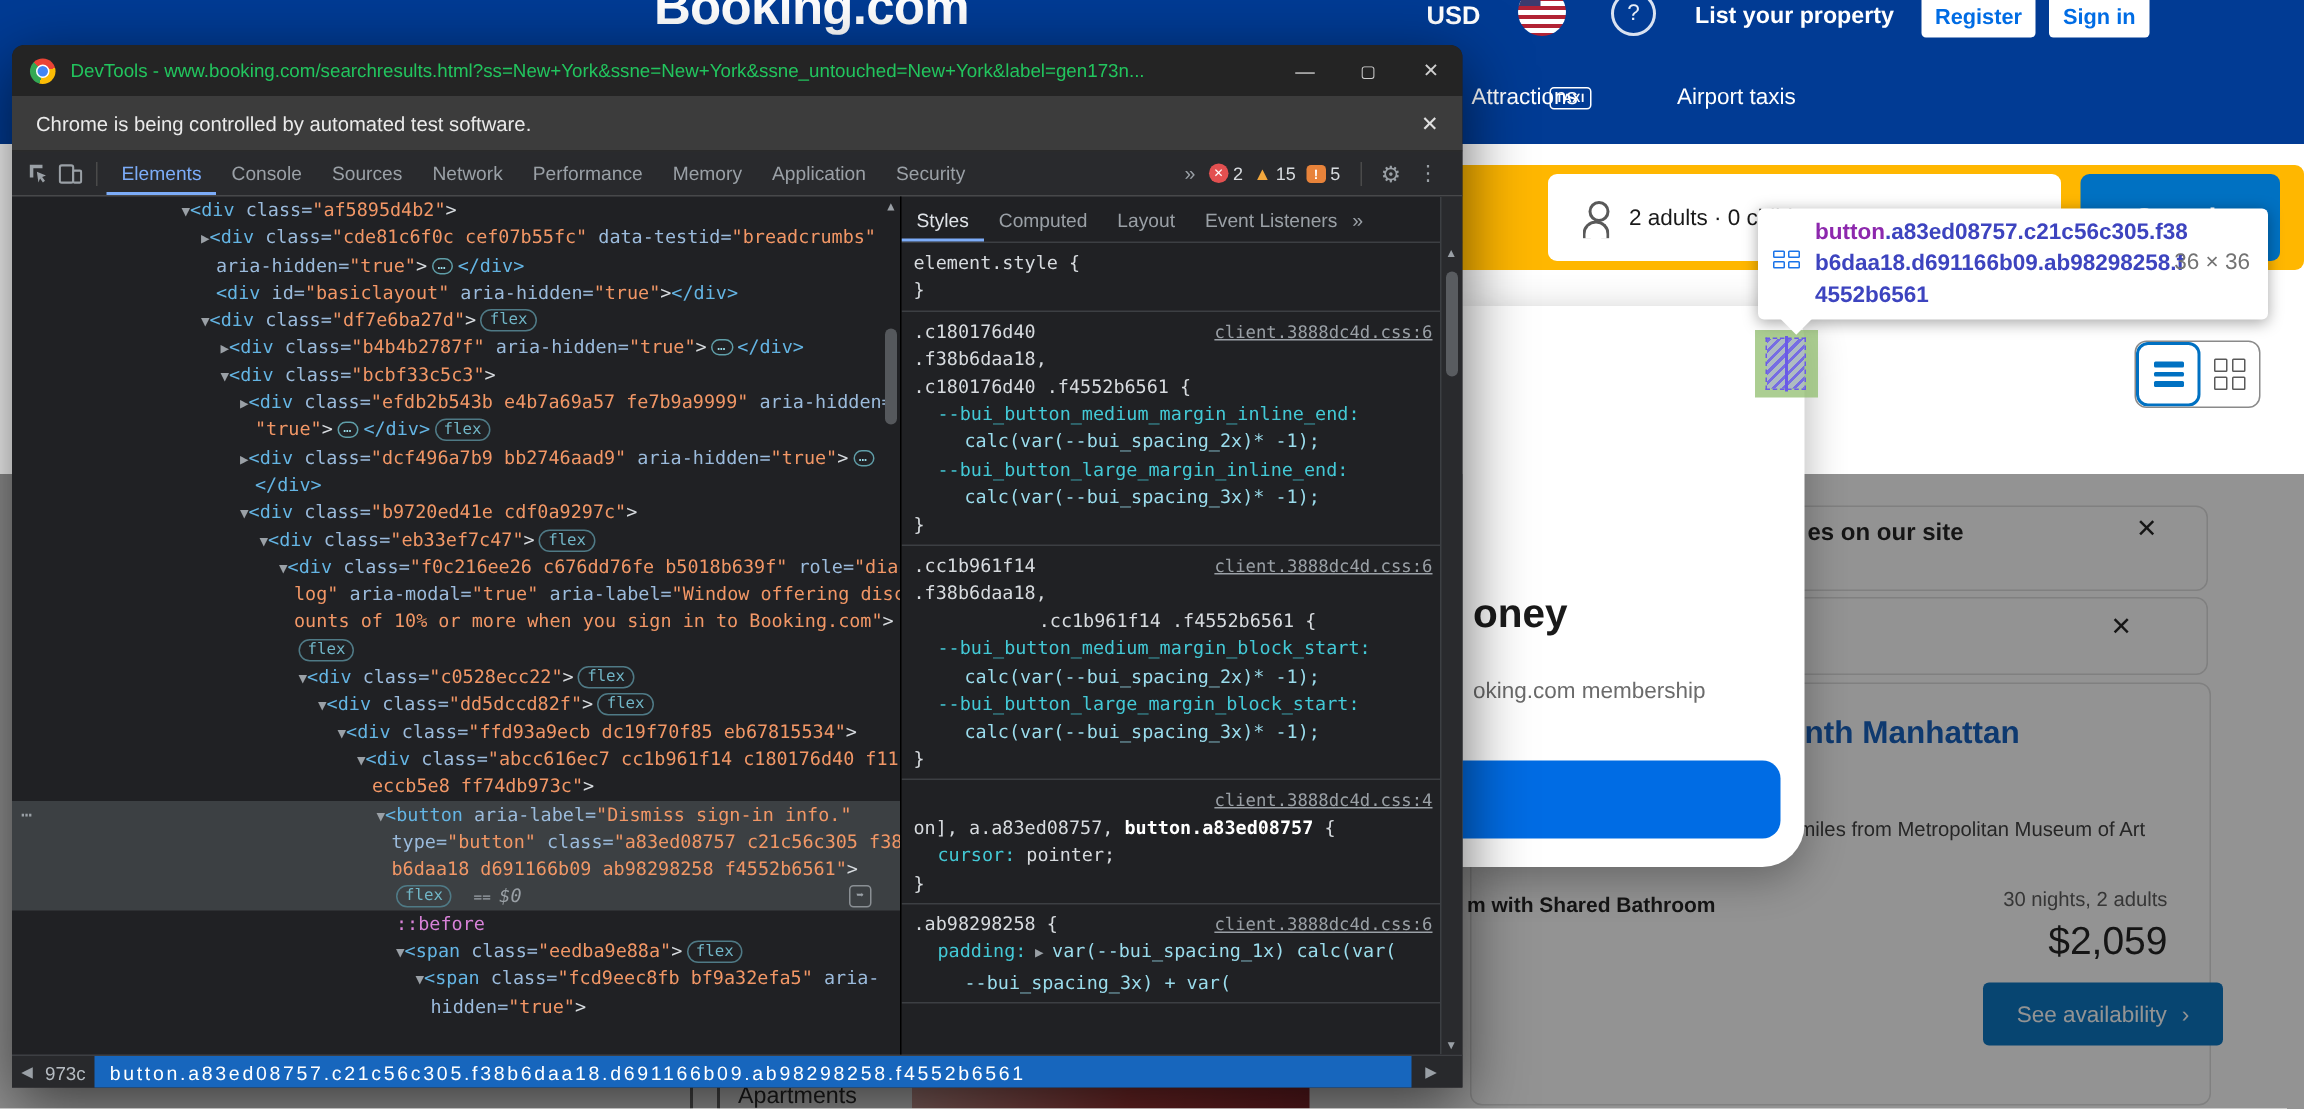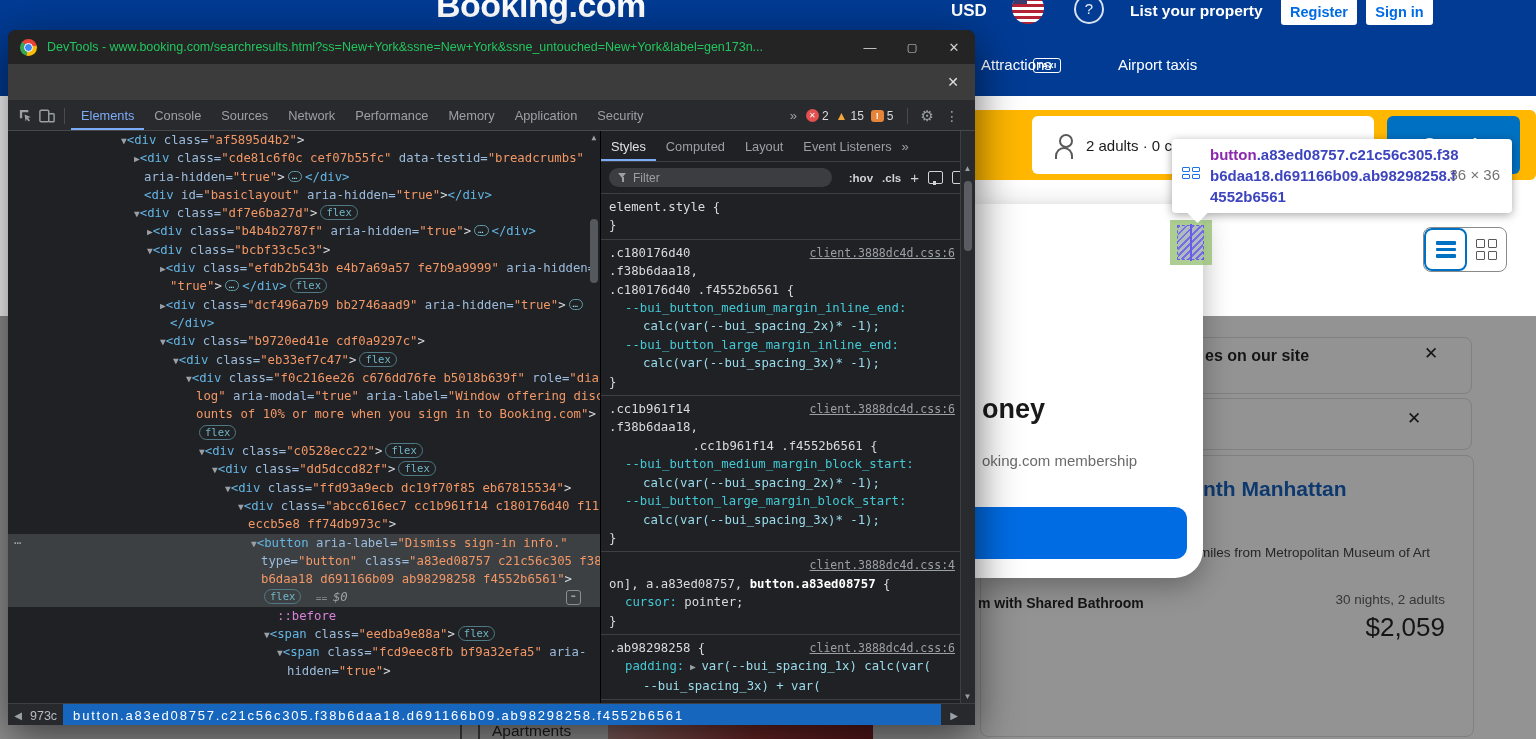--- a/index.html
+++ b/index.html
@@ -105,21 +105,21 @@
   .kebab{color:#9aa0a6;font-size:14px;padding:0 4px;}
   .dt-main{display:flex;height:572px;}
   .tree-pane{width:592px;position:relative;overflow:hidden;font-family:"DejaVu Sans Mono",monospace;font-size:12.3px;}
   .tline{position:relative;height:18.3px;line-height:18.3px;white-space:pre;color:#d7dbdf;}
   .tline.sel{background:#3c4043;}
   .tk-g{color:#9aa0a6;font-size:9.5px;}
   .tk-t{color:#64b5e4;}
   .tk-a{color:#9bbbdc;text-align:center;}
   .tk-v{color:#f29766;}
   .tk-w{color:#d7dbdf;}
-  .tk-p{color:#d882d8;margin-left:13px;}
+  .tk-p{color:#d882d8;}
   .tk-m{color:#9aa0a6;font-style:italic;}
   .tk-b{display:inline-block;border:1px solid #4f7a86;border-radius:8px;padding:0 5px;margin:0 3px;
         font-size:10.5px;line-height:13px;color:#71b6c7;vertical-align:1px;}
   .tk-d{display:inline-block;border:1px solid #5f9ea8;border-radius:8px;padding:0 3px;margin:0 3px;
         font-size:9px;line-height:9px;color:#9adbe8;vertical-align:2px;letter-spacing:1px;}
   .sel-mark{position:absolute;left:6px;top:0;color:#9aa0a6;letter-spacing:1px;}
   .sel-ico{position:absolute;left:558px;top:2px;width:13px;height:13px;border:1px solid #8a8f94;border-radius:3px;
            color:#9aa0a6;font-size:8px;line-height:12px;text-align:center;}
   .tree-sb{position:absolute;right:0;top:0;width:12px;height:100%;}
   .tree-sb .arr{position:absolute;top:2px;left:0;width:12px;text-align:center;color:#9aa0a6;font-size:8px;}
@@ -208,20 +208,24 @@
 
   <div class="card" style="left:980px;top:398px;width:490px;height:50px;"></div>
   <div class="dim-text" style="left:1407px;top:408px;font-size:17px;color:#1a1a1a;">✕</div>
 
   <div class="card" style="left:980px;top:455px;width:492px;height:280px;"></div>
   <div class="dim-text" style="left:1203px;top:477px;font-size:21px;font-weight:bold;color:#0d5bbd;">nth Manhattan</div>
   <div class="dim-text" style="left:1199px;top:545px;font-size:13.5px;color:#3a3a3a;">miles from Metropolitan Museum of Art</div>
   <div class="dim-text" style="left:978px;top:595px;font-size:14px;font-weight:bold;color:#1a1a1a;">m with Shared Bathroom</div>
   <div class="dim-text" style="left:1200px;top:592px;width:245px;text-align:right;font-size:13.5px;color:#565656;">30 nights, 2 adults</div>
   <div class="dim-text bk-price" style="left:1200px;top:612px;width:245px;text-align:right;">$2,059</div>
+  <div class="bk-cta">
+    <span>See availability</span>
+    <span>›</span>
+  </div>
 
   <div class="apt-check"></div>
   <div class="apt-label">Apartments</div>
   <div class="apt-count">25</div>
   <div class="strip-img"></div>
 
   <div class="scrim"></div>
 
   <div class="bk-popup">
     <div class="bk-popup-head">oney</div>
@@ -247,20 +251,21 @@
 
   <div class="dt">
     <div class="dt-title">
       <span class="chrome-logo"></span>
       <span class="dt-title-text">DevTools - www.booking.com/searchresults.html?ss=New+York&amp;ssne=New+York&amp;ssne_untouched=New+York&amp;label=gen173n...</span>
       <span class="wbtn">—</span>
       <span class="wbtn max">▢</span>
       <span class="wbtn">✕</span>
     </div>
     <div class="dt-infobar">
+      <span>Chrome is being controlled by automated test software.</span>
       <span class="x">✕</span>
     </div>
     <div class="dt-toolbar">
       <span class="ticon">
         <svg width="15" height="15" viewBox="0 0 16 16">
             <path d="M2 2h9v2.5H4.5V11H2z" fill="#9aa0a6"></path>
             <path d="M7 7l6.5 2.6-2.7 1.1 2 2.6-1.5 1.2-2-2.7-1.2 2.7z" fill="#9aa0a6"></path>
           </svg>
       </span>
       <span class="ticon">
@@ -331,33 +336,20 @@
       </div>
       <div class="vdiv"></div>
       <div class="styles-pane">
         <div class="st-tabs" id="st-tabs">
             <span class="st-tab active">Styles</span>
             <span class="st-tab">Computed</span>
             <span class="st-tab">Layout</span>
             <span class="st-tab">Event Listeners</span>
             <span class="morechev">»</span>
           </div>
-        <div class="st-filter">
-          <span class="fpill">
-            <span class="funnel"></span>
-            <span>Filter</span>
-          </span>
-          <span class="st-tools">
-            <span>:hov</span>
-            <span>.cls</span>
-            <span class="plus">+</span>
-            <span class="painticon"></span>
-            <span class="dockicon"></span>
-          </span>
-        </div>
         <div class="st-rules" id="st-rules">
             <div class="st-sec">
               <div class="st-row" style="padding-left: 0px;"><span class="tk-w">element.style {</span></div>
               <div class="st-row" style="padding-left: 0px;"><span class="tk-w">}</span></div>
             </div>
             <div class="st-sec">
               <span class="st-link">client.3888dc4d.css:6</span>
               <div class="st-row" style="padding-left: 0px;"><span class="tk-w">.c180176d40</span></div>
               <div class="st-row" style="padding-left: 0px;"><span class="tk-w">.f38b6daa18,</span></div>
               <div class="st-row" style="padding-left: 0px;"><span class="tk-w">.c180176d40 .f4552b6561 {</span></div>

